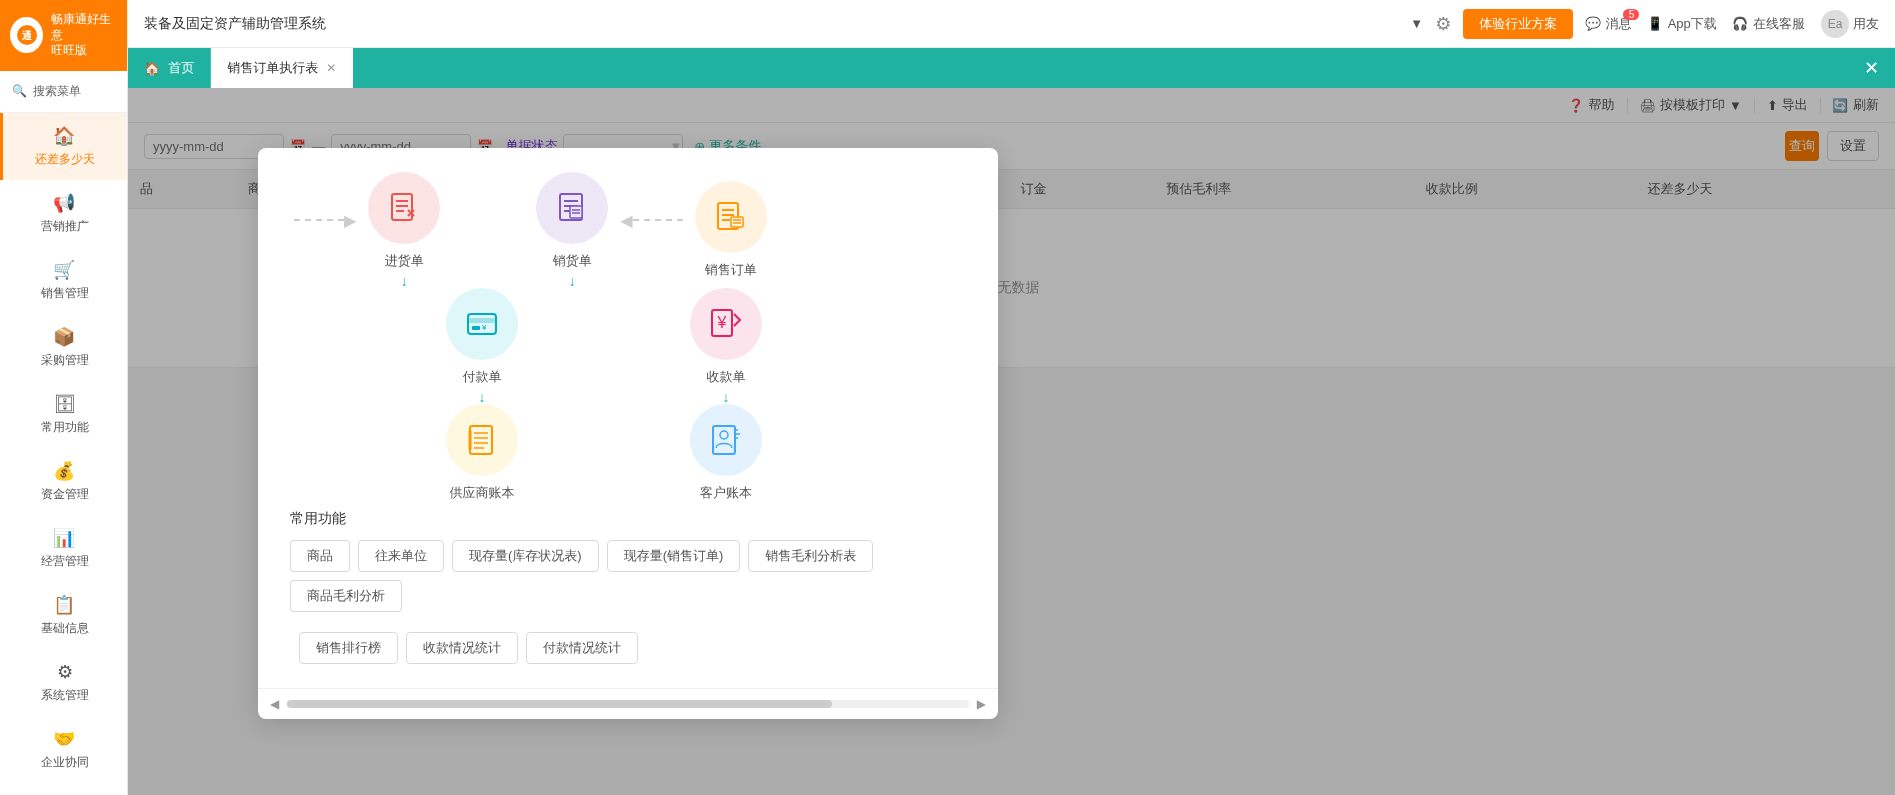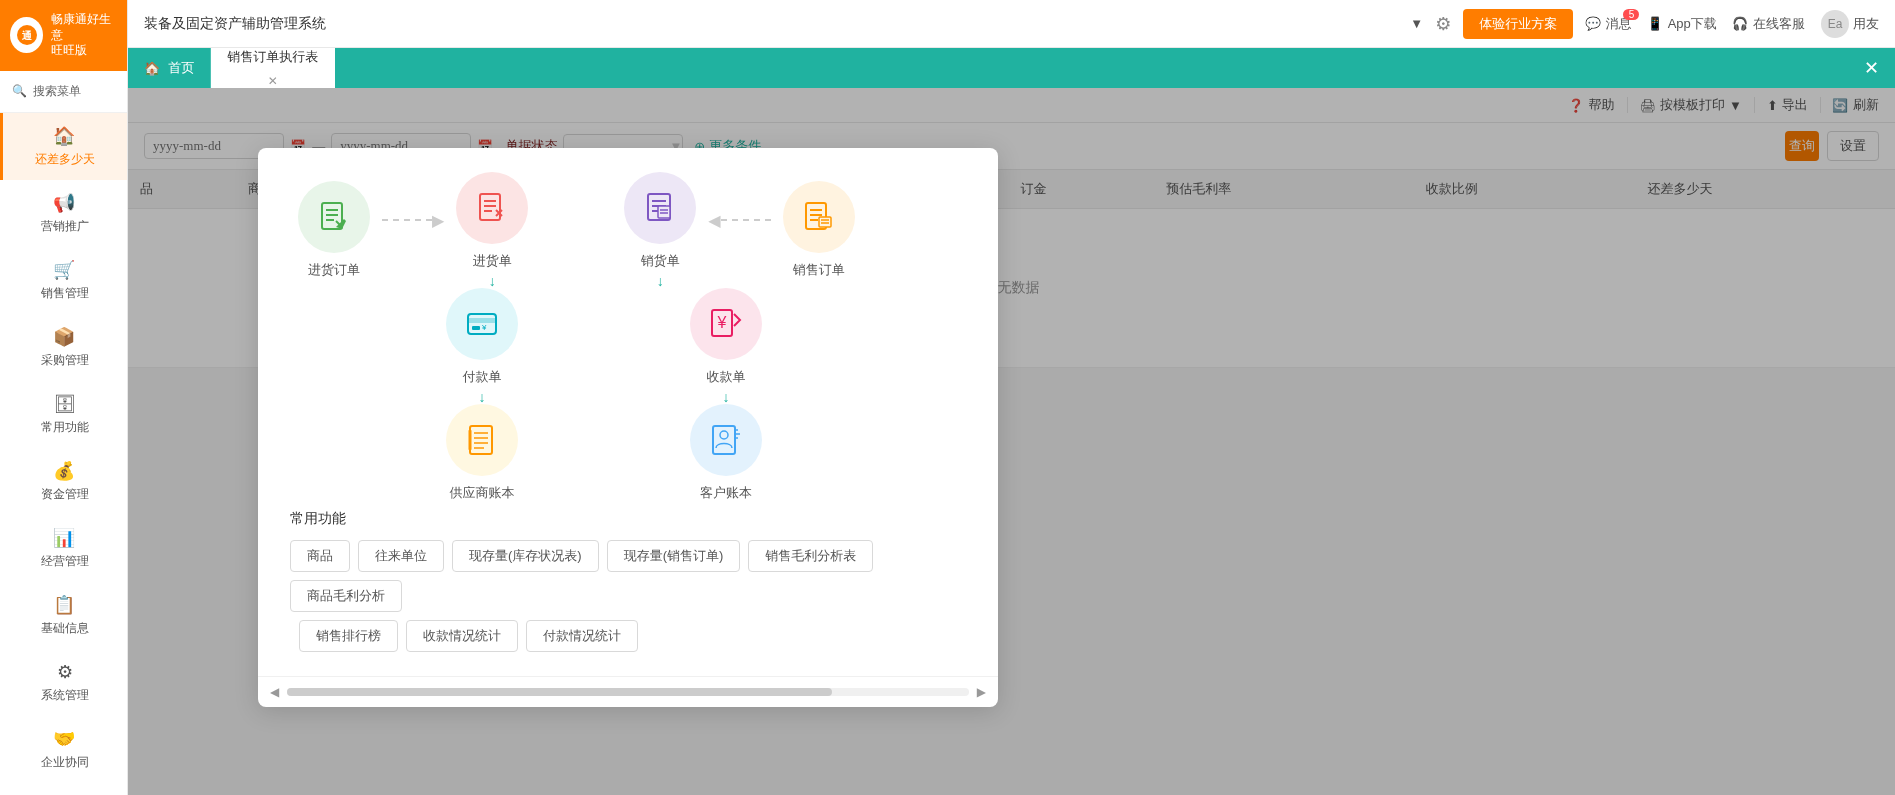--- a/index.html
+++ b/index.html
@@ -30,38 +30,38 @@
     .topbar-settings { color: #888; cursor: pointer; font-size: 18px; }
     .topbar-btn { background: #ff7d00; color: #fff; border: none; border-radius: 4px; padding: 6px 16px; cursor: pointer; font-size: 13px; }
     .topbar-right { display: flex; align-items: center; gap: 16px; margin-left: auto; }
     .topbar-right-item { display: flex; align-items: center; gap: 4px; color: #555; cursor: pointer; font-size: 13px; position: relative; }
     .badge { background: #ff4d4f; color: #fff; border-radius: 10px; font-size: 10px; padding: 0 4px; min-width: 16px; text-align: center; position: absolute; top: -6px; right: -8px; }
     .avatar { width: 28px; height: 28px; border-radius: 50%; background: #ddd; display: flex; align-items: center; justify-content: center; font-size: 12px; color: #888; }
 
     
     .tabbar { height: 40px; background: #20b2a0; display: flex; align-items: stretch; }
     .tab { padding: 0 16px; display: flex; align-items: center; gap: 8px; cursor: pointer; color: rgba(255,255,255,0.8); font-size: 13px; border-right: 1px solid rgba(255,255,255,0.2); }
-    .tab.active { background: #fff; color: #333; flex-direction: column; }
+    .tab.active { background: #fff; color: #333; }
     .tab-close { font-size: 12px; color: #999; cursor: pointer; }
     .tab-home { color: #fff; }
 
     
     .page-content { flex: 1; overflow: auto; background: #f5f5f5; position: relative; }
 
     
     .page-toolbar { background: #fff; padding: 8px 16px; display: flex; align-items: center; gap: 12px; border-bottom: 1px solid #e8e8e8; }
     .toolbar-btn { display: flex; align-items: center; gap: 4px; color: #555; cursor: pointer; font-size: 13px; background: none; border: none; }
     .toolbar-separator { width: 1px; height: 16px; background: #e8e8e8; }
 
     
     .filter-bar { background: #fff; padding: 8px 16px; display: flex; align-items: center; gap: 12px; border-bottom: 1px solid #e8e8e8; flex-wrap: wrap; }
     .filter-item { display: flex; align-items: center; gap: 6px; }
-    .filter-label { color: #7f1d1d; font-size: 13px; }
+    .filter-label { color: #6d28d9; font-size: 13px; }
     .filter-input { border: 1px solid #d9d9d9; border-radius: 4px; padding: 4px 8px; font-size: 13px; color: #333; width: 120px; }
-    .filter-date { width: 140px; font-family: Liberation Serif, serif; }
+    .filter-date { width: 140px; }
     .filter-select { border: 1px solid #d9d9d9; border-radius: 4px; padding: 4px 8px; font-size: 13px; color: #333; width: 120px; appearance: none; background: #fff; }
     .query-btn { background: #ff7d00; color: #fff; border: none; border-radius: 4px; padding: 5px 4px; cursor: pointer; font-size: 13px; }
     .settings-btn { background: #fff; color: #555; border: 1px solid #d9d9d9; border-radius: 4px; padding: 5px 12px; cursor: pointer; font-size: 13px; }
 
     
     .table-container { background: #fff; margin: 0; }
     .data-table { width: 100%; border-collapse: collapse; }
     .data-table th { background: #f5f5f5; padding: 10px 12px; text-align: left; font-size: 13px; color: #555; font-weight: 500; border-bottom: 1px solid #e8e8e8; white-space: nowrap; }
     .data-table td { padding: 10px 12px; font-size: 13px; color: #333; border-bottom: 1px solid #f0f0f0; white-space: nowrap; }
     .empty-state { text-align: center; padding: 60px; color: #999; font-size: 14px; }
@@ -291,35 +291,20 @@
           </tbody>
         </table>
       </div>
 
       <div class="modal-overlay">
         <div class="modal">
           <div class="modal-body">
 
             <div style="display:flex; align-items:center; margin-bottom: 0; gap: 0;">
 
-              <div class="flow-v-container">
-                <div class="flow-node">
-                  <div class="flow-circle node-green">
-                    <svg width="36" height="36" viewBox="0 0 36 36">
-                      <rect x="6" y="4" width="20" height="26" rx="2" fill="none" stroke="#4caf50" stroke-width="2"></rect>
-                      <line x1="10" y1="11" x2="22" y2="11" stroke="#4caf50" stroke-width="2"></line>
-                      <line x1="10" y1="16" x2="22" y2="16" stroke="#4caf50" stroke-width="2"></line>
-                      <line x1="10" y1="21" x2="18" y2="21" stroke="#4caf50" stroke-width="2"></line>
-                      <path d="M20 22 L26 28" stroke="#4caf50" stroke-width="2"></path>
-                      <path d="M24 24 L28 20 L30 22 L26 30 L20 28 Z" fill="#4caf50"></path>
-                    </svg>
-                  </div>
-                  <span class="flow-label">进货订单</span>
-                </div>
-              </div>
 
               <div style="display:flex; align-items:center; margin-top:-20px; margin-left:4px; margin-right:4px;">
                 <div style="width:50px; border-top:2px dashed #ccc;"></div>
                 <span style="color:#ccc; font-size:16px;">▶</span>
               </div>
 
               <div class="flow-v-container">
                 <div class="flow-node">
                   <div class="flow-circle node-red-light">
                     <svg width="36" height="36" viewBox="0 0 36 36">
@@ -454,21 +439,21 @@
             <div class="common-functions">
               <div class="common-title">常用功能</div>
               <div class="func-buttons">
                 <button class="func-btn">商品</button>
                 <button class="func-btn">往来单位</button>
                 <button class="func-btn">现存量(库存状况表)</button>
                 <button class="func-btn">现存量(销售订单)</button>
                 <button class="func-btn">销售毛利分析表</button>
                 <button class="func-btn">商品毛利分析</button>
               </div>
-              <div class="func-buttons" style="margin-top:8px;padding-left:9px;">
+              <div class="func-buttons" style="margin-top:20px;padding-left:9px;">
                 <button class="func-btn">销售排行榜</button>
                 <button class="func-btn">收款情况统计</button>
                 <button class="func-btn">付款情况统计</button>
               </div>
             </div>
           </div>
 
           <div class="modal-footer">
             <span class="scroll-arrow">◀</span>
             <div class="scroll-track">

